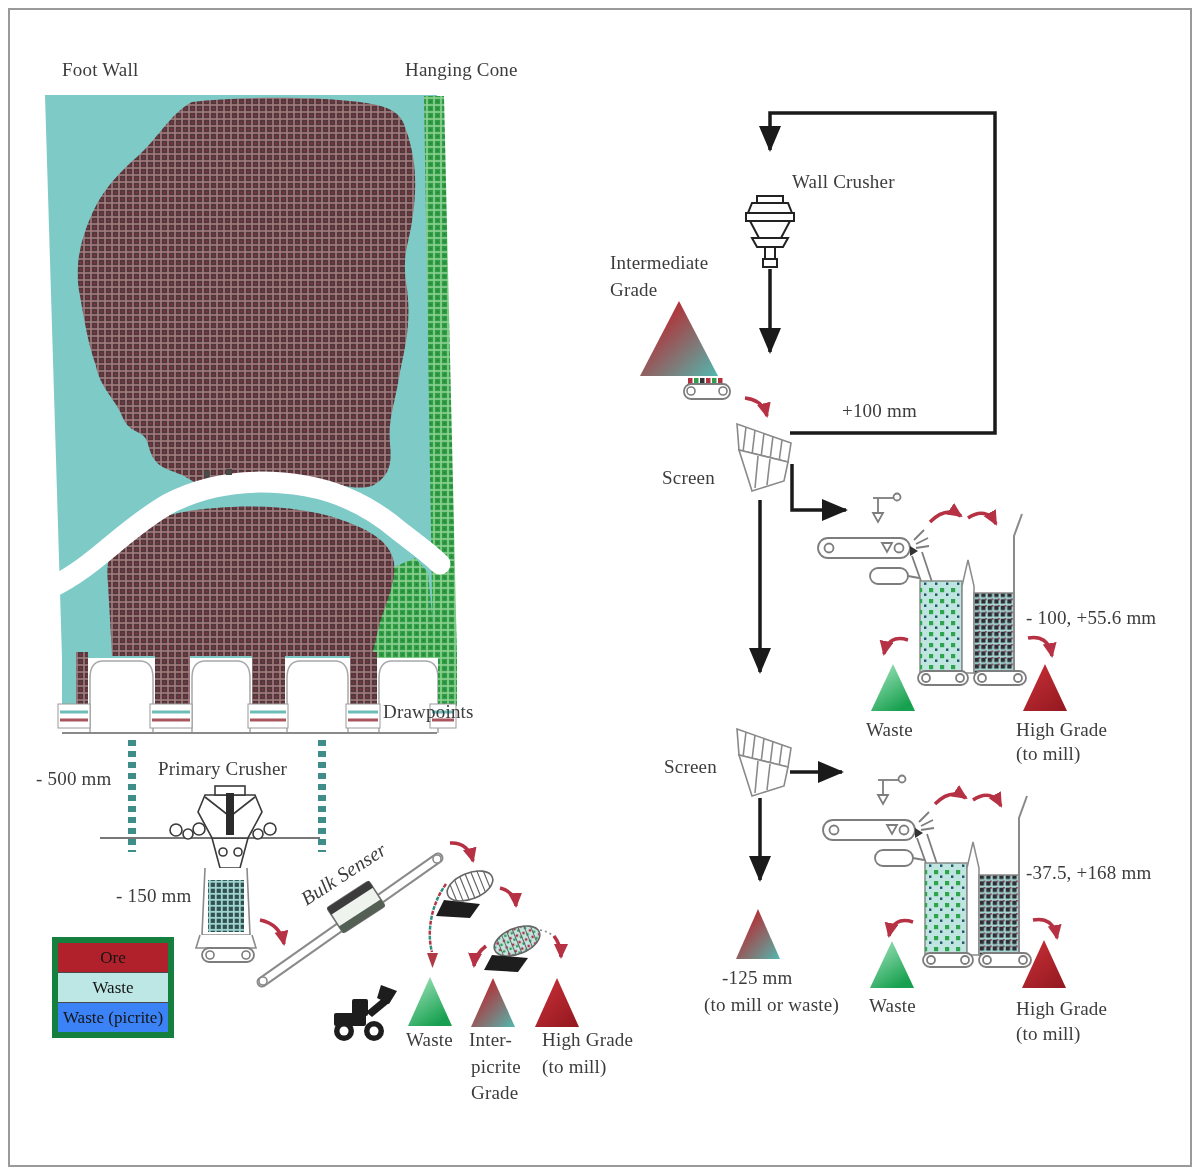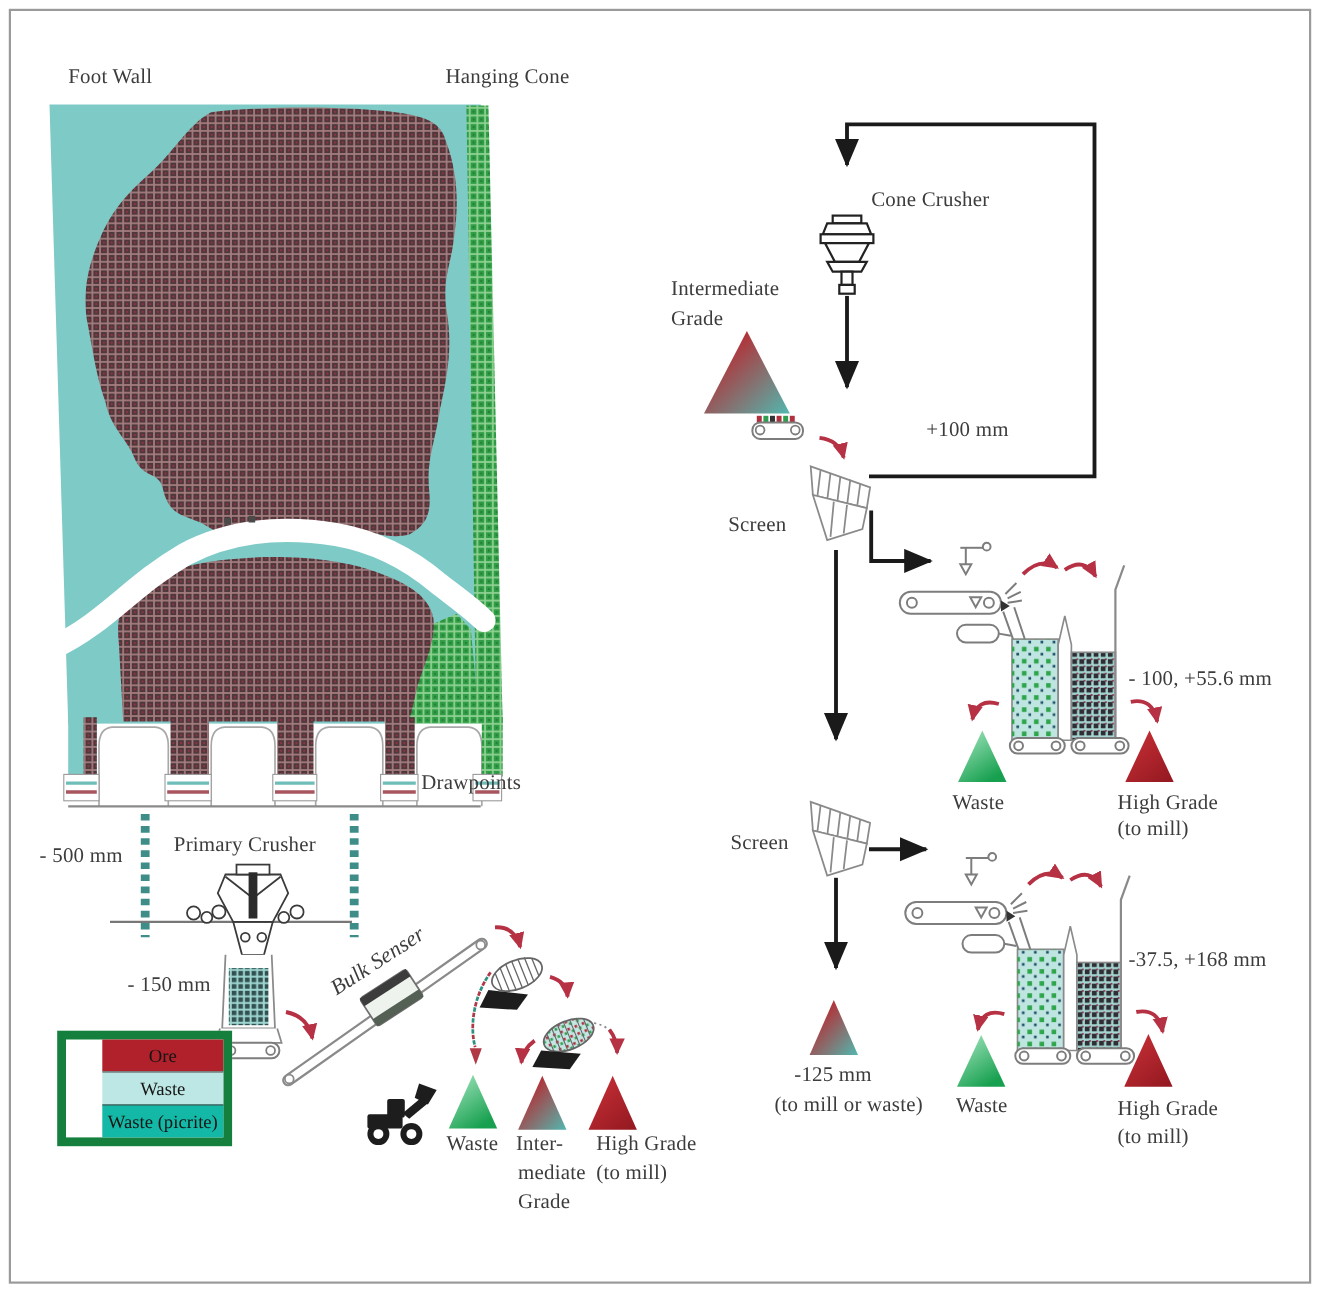--- a/index.html
+++ b/index.html
@@ -2,21 +2,21 @@
 <html><head>
 <meta charset="utf-8">
 <style>
   html,body{margin:0;padding:0;background:#fff;}
   #stage{position:relative;width:1200px;height:1175px;background:#fff;overflow:hidden;
          font-family:Liberation Serif, serif;}
   .frame{position:absolute;left:8px;top:8px;right:8px;bottom:8px;border:2px solid #9a9a9a;}
   .lbl{position:absolute;font-size:19px;line-height:1.25;color:#3c3c3c;white-space:nowrap;letter-spacing:.2px;}
   .lbl.it{font-style:italic;font-size:20px;}
   svg{position:absolute;left:0;top:0;}
-  .legend{position:absolute;left:52px;top:937px;width:110px;border:8px solid #15803d;background:#fff;padding-left:33px;}
+  .legend{position:absolute;left:52px;top:937px;width:110px;border:6px solid #15803d;background:#fff;}
   .legend-row{height:29px;display:flex;align-items:center;justify-content:center;
               font-size:17px;color:#151515;}
   .legend-row + .legend-row{border-top:1.5px solid #4a4a4a;}
   .rot{transform:rotate(-33deg);transform-origin:0 50%;}
 </style>
 </head>
 <body>
 
 <div id="stage">
   <div class="frame"></div>
@@ -294,29 +294,29 @@
   <div class="lbl" style="left:62px;top:58px">Foot Wall</div>
   <div class="lbl" style="left:405px;top:58px">Hanging Cone</div>
   <div class="lbl" style="left:383px;top:700px">Drawpoints</div>
   <div class="lbl" style="left:36px;top:767px">- 500 mm</div>
   <div class="lbl" style="left:158px;top:757px">Primary Crusher</div>
   <div class="lbl" style="left:116px;top:884px">- 150 mm</div>
   <div class="lbl it rot" style="left:303px;top:888px">Bulk Senser</div>
 
   <div class="lbl" style="left:406px;top:1028px">Waste</div>
   <div class="lbl" style="left:469px;top:1028px">Inter-</div>
-  <div class="lbl" style="left:471px;top:1055px">mediate</div>
+  <div class="lbl" style="left:471px;top:1055px">picrite</div>
   <div class="lbl" style="left:471px;top:1081px">Grade</div>
   <div class="lbl" style="left:542px;top:1028px">High Grade</div>
   <div class="lbl" style="left:542px;top:1055px">(to mill)</div>
 
   <div class="lbl" style="left:610px;top:251px">Intermediate</div>
   <div class="lbl" style="left:610px;top:278px">Grade</div>
-  <div class="lbl" style="left:792px;top:170px">Cone Crusher</div>
-  <div class="lbl" style="left:842px;top:379px">+100 mm</div>
+  <div class="lbl" style="left:792px;top:170px">Wall Crusher</div>
+  <div class="lbl" style="left:842px;top:399px">+100 mm</div>
   <div class="lbl" style="left:662px;top:466px">Screen</div>
   <div class="lbl" style="left:664px;top:755px">Screen</div>
 
   <div class="lbl" style="left:1026px;top:606px">- 100, +55.6 mm</div>
   <div class="lbl" style="left:866px;top:718px">Waste</div>
   <div class="lbl" style="left:1016px;top:718px">High Grade</div>
   <div class="lbl" style="left:1016px;top:742px">(to mill)</div>
 
   <div class="lbl" style="left:1026px;top:861px">-37.5, +168 mm</div>
   <div class="lbl" style="left:722px;top:966px">-125 mm</div>
@@ -325,17 +325,17 @@
   <div class="lbl" style="left:1016px;top:997px">High Grade</div>
   <div class="lbl" style="left:1016px;top:1022px">(to mill)</div>
 
   <div class="legend">
     <div class="legend-row" style="background: rgb(176, 33, 43);">
       <span>Ore</span>
     </div>
     <div class="legend-row" style="background: rgb(188, 231, 228);">
       <span>Waste</span>
     </div>
-    <div class="legend-row" style="background: #14b8a6;">
+    <div class="legend-row" style="background: #3b82f6;">
       <span>Waste (picrite)</span>
     </div>
   </div>
 </div>
 
 </body></html>

